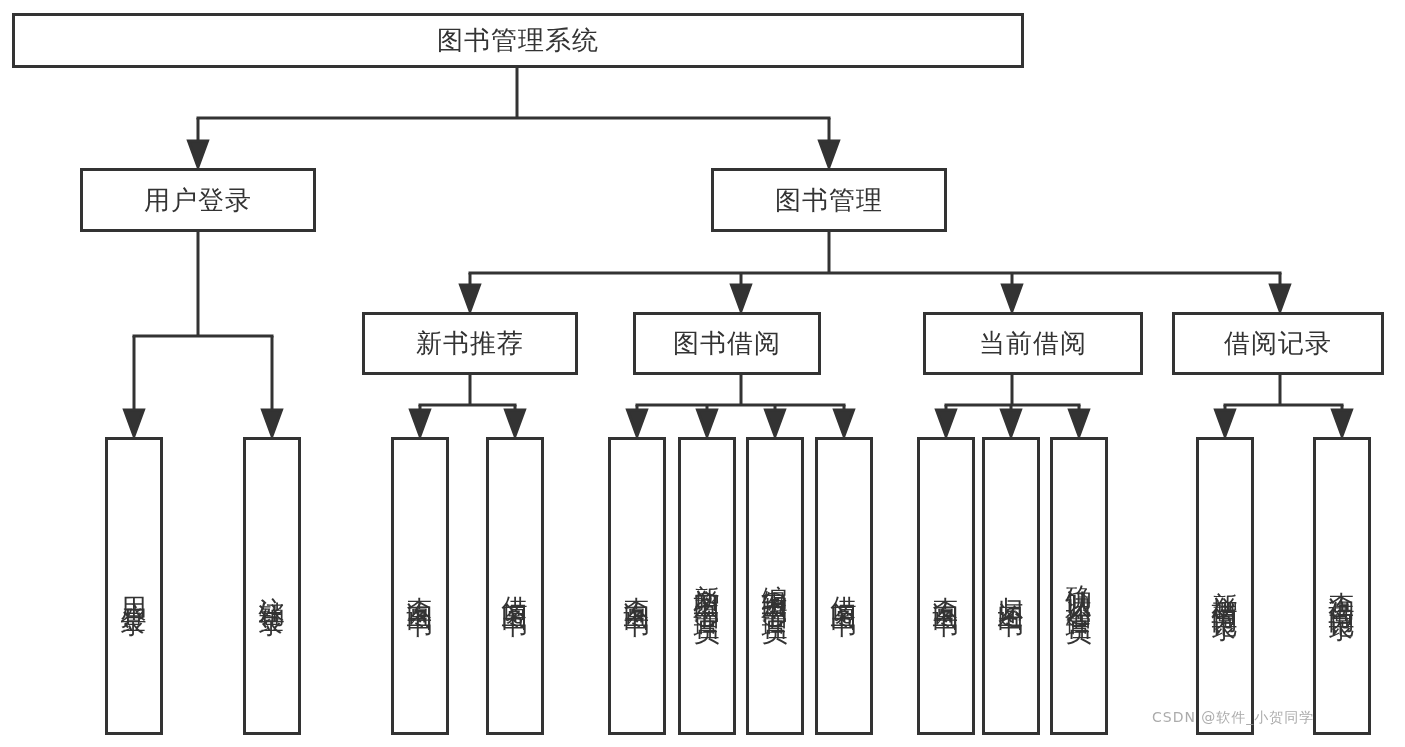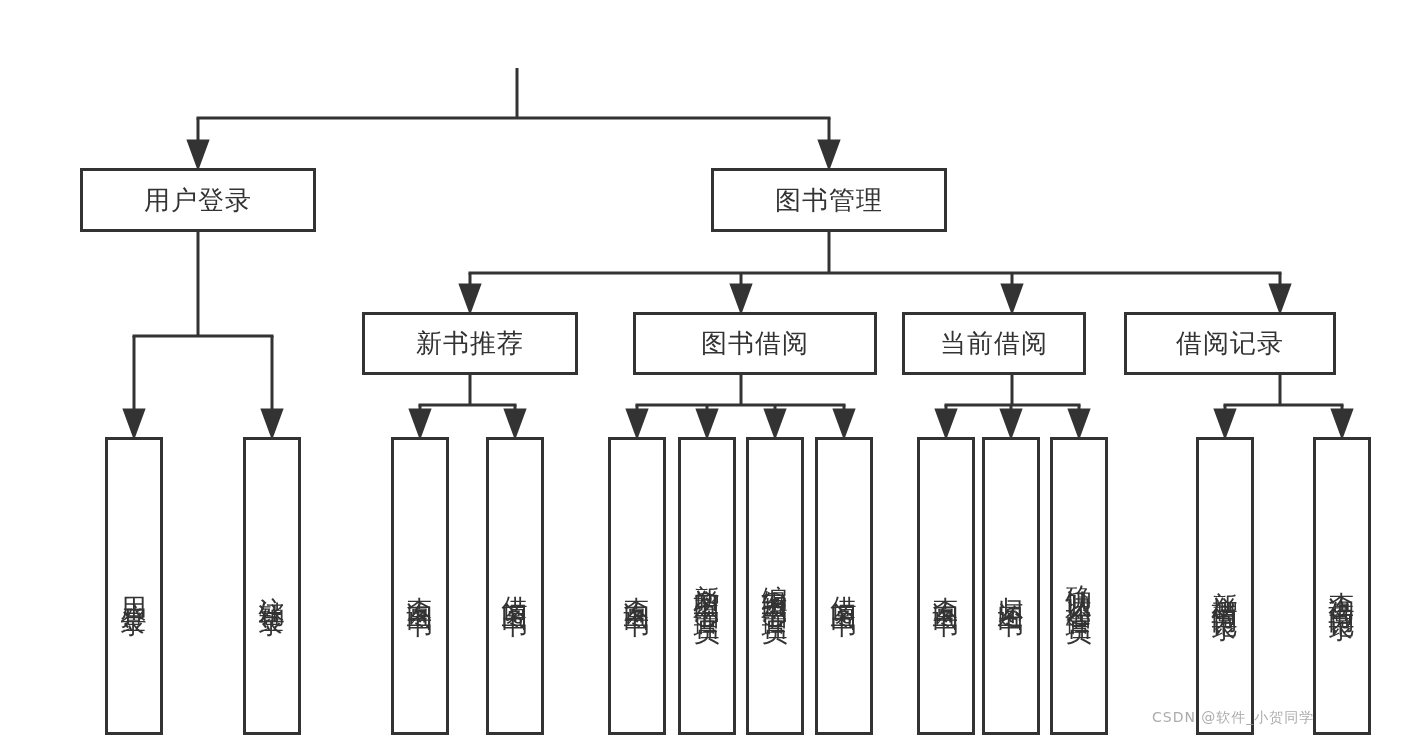--- a/index.html
+++ b/index.html
@@ -114,28 +114,29 @@
     <polygon points="1069.5,410 1088.5,410 1079,436"></polygon>
 
     <line x1="1280" y1="375" x2="1280" y2="405"></line>
     <line x1="1223.5" y1="405" x2="1343.5" y2="405"></line>
     <line x1="1225" y1="405" x2="1225" y2="416"></line>
     <polygon points="1215.5,410 1234.5,410 1225,436"></polygon>
     <line x1="1342" y1="405" x2="1342" y2="416"></line>
     <polygon points="1332.5,410 1351.5,410 1342,436"></polygon>
   </svg>
 
+  <div class="node h" style="left:12px; top:13px; width:1012px; height:55px">图书管理系统</div>
 
   <div class="node h" style="left:80px; top:168px; width:236px; height:64px">用户登录</div>
   <div class="node h" style="left:362px; top:312px; width:216px; height:63px">新书推荐</div>
 
   <div class="node h" style="left:711px; top:168px; width:236px; height:64px">图书管理</div>
-  <div class="node h" style="left:633px; top:312px; width:244px; height:63px">图书借阅</div>
-  <div class="node h" style="left:902px; top:312px; width:184px; height:63px">当前借阅</div>
-  <div class="node h" style="left:1124px; top:312px; width:212px; height:63px">借阅记录</div>
+  <div class="node h" style="left:633px; top:312px; width:188px; height:63px">图书借阅</div>
+  <div class="node h" style="left:923px; top:312px; width:220px; height:63px">当前借阅</div>
+  <div class="node h" style="left:1172px; top:312px; width:212px; height:63px">借阅记录</div>
 
   <div class="node v" style="left:105px; top:437px; width:58px; height:298px">用户登录</div>
   <div class="node v" style="left:243px; top:437px; width:58px; height:298px">注销登录</div>
 
   <div class="node v" style="left:391px; top:437px; width:58px; height:298px">查询图书</div>
   <div class="node v" style="left:486px; top:437px; width:58px; height:298px">借阅图书</div>
 
   <div class="node v" style="left:608px; top:437px; width:58px; height:298px">查询图书</div>
   <div class="node v" style="left:678px; top:437px; width:58px; height:298px">新增图书（管理员）</div>
   <div class="node v" style="left:746px; top:437px; width:58px; height:298px">编辑图书（管理员）</div>

